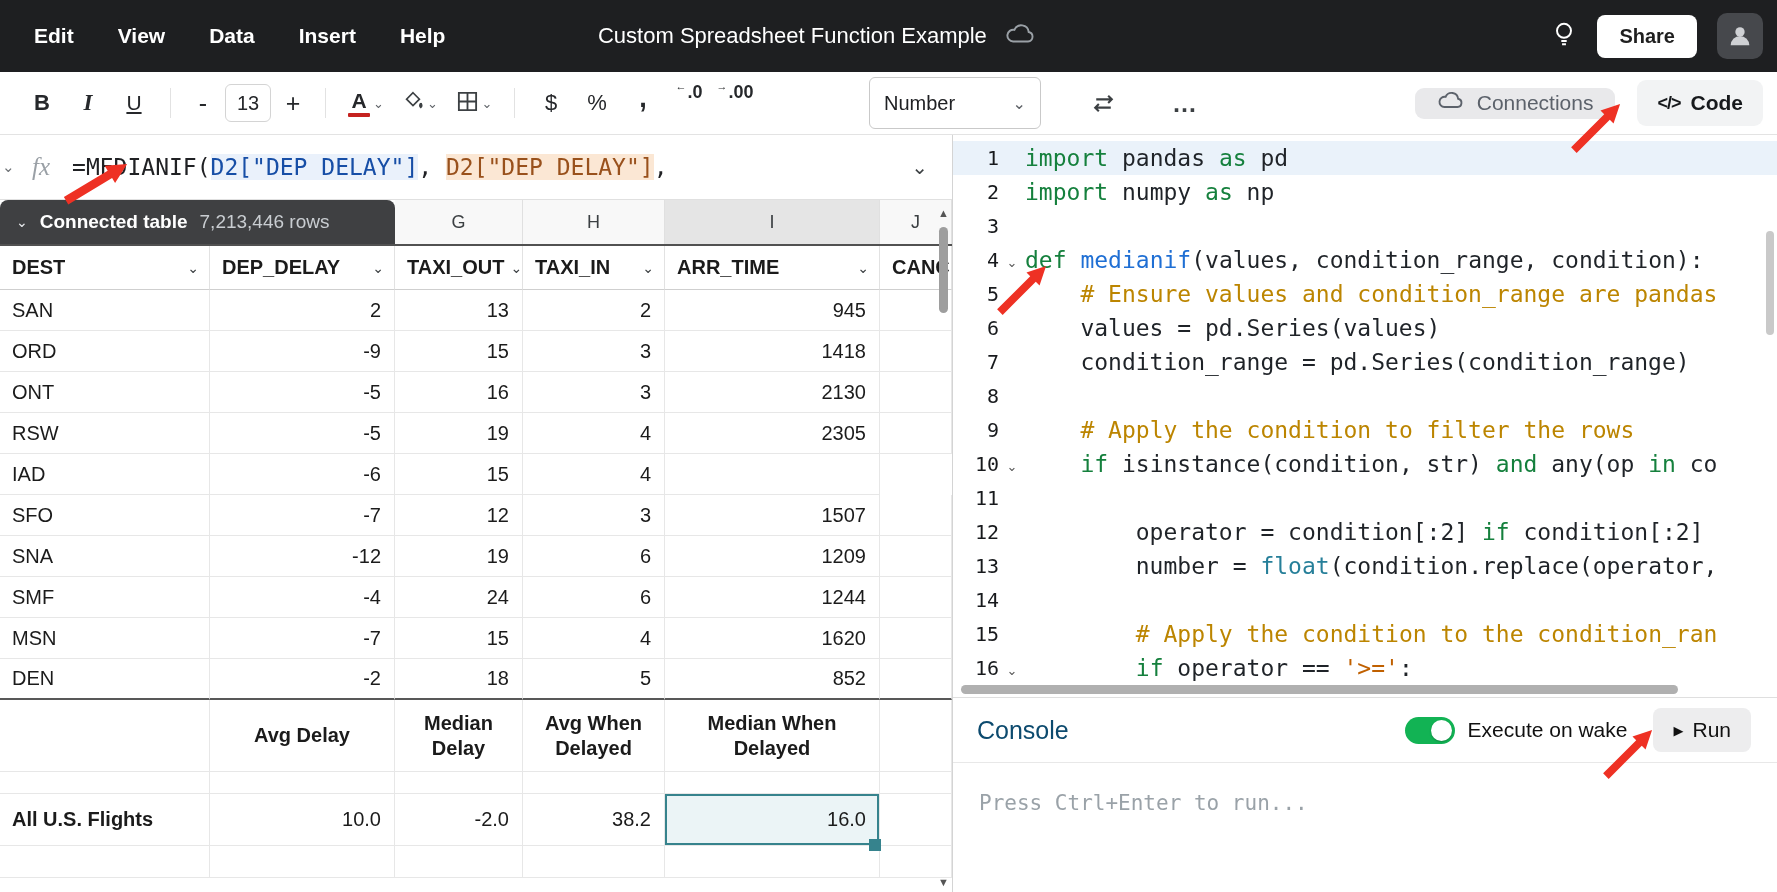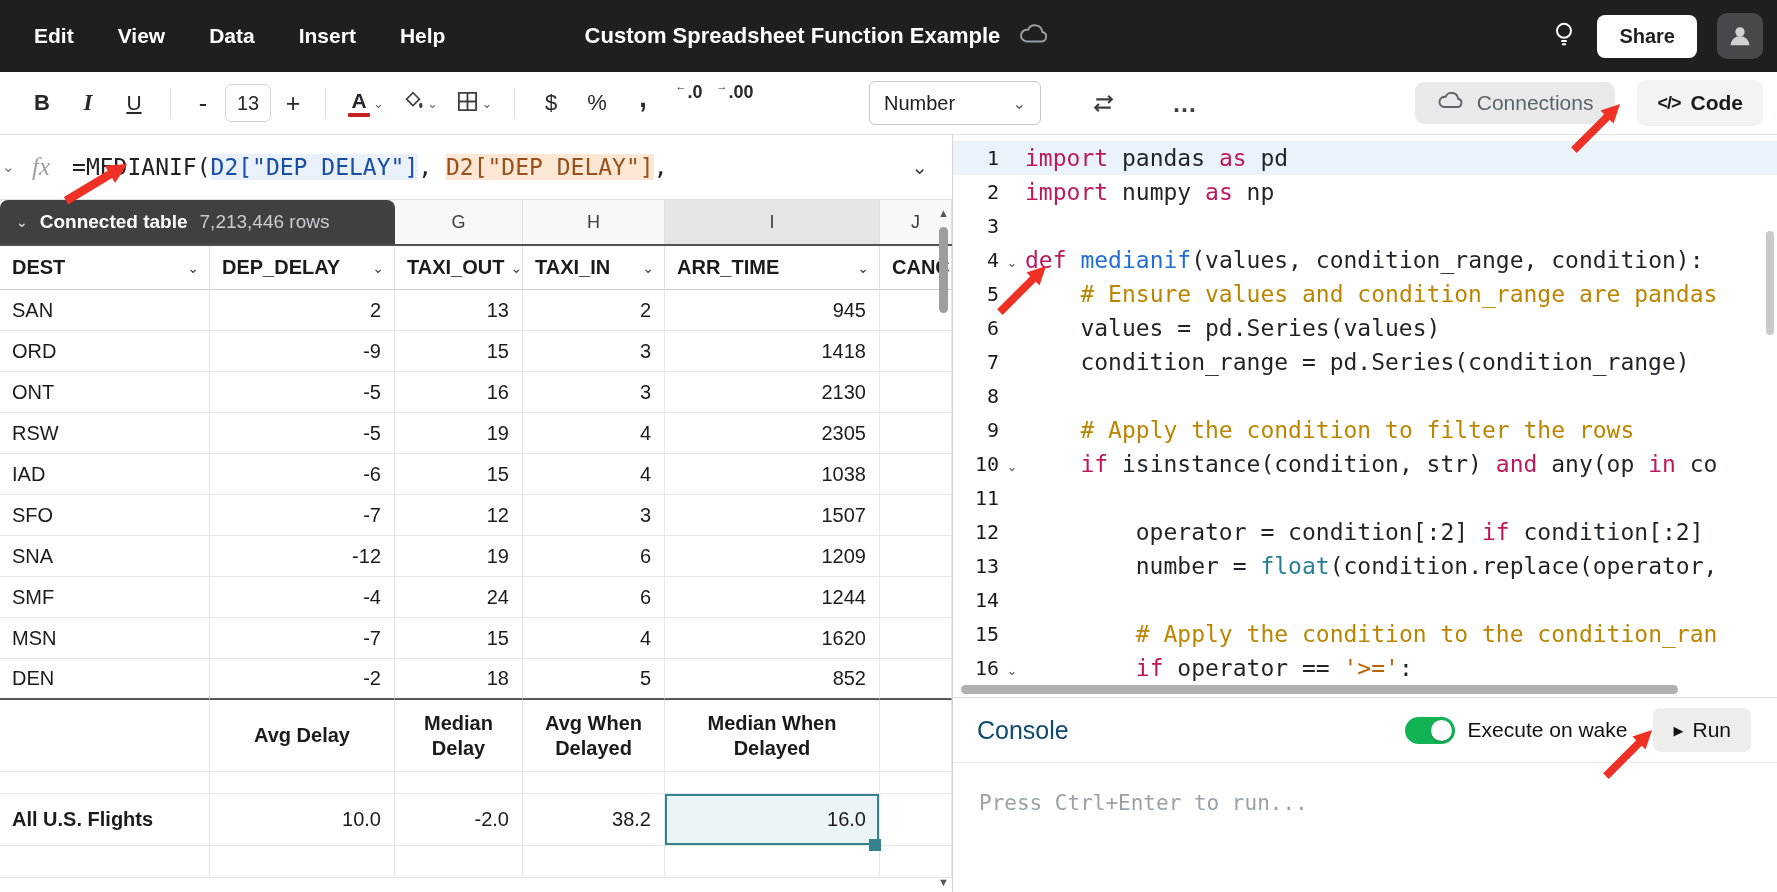--- a/index.html
+++ b/index.html
@@ -7,21 +7,21 @@
               font-family:"Liberation Sans", sans-serif; }
   #app { position:relative; width:1777px; height:892px;border-radius:11px; }
 
   
   .topbar { height:72px; background:#1e1f21; color:#fff; display:flex; align-items:center;
             padding-left:34px; position:relative; }
   .menubar { display:flex; gap:44px; font-size:21px; font-weight:700; }
   .menu-item { cursor:default; }
   .title-wrap { position:absolute; left:46%; transform:translateX(-50%); display:flex;
                 align-items:center; gap:18px; white-space:nowrap; }
-  .doc-title { font-size:22px; font-weight:700;text-align:center; }
+  .doc-title { font-size:22px; font-weight:400;text-align:center; }
   .topbar-right { position:absolute; right:14px; display:flex; align-items:center; gap:20px; }
   .share-btn { background:#fff; color:#1f1f1f; font-size:20px; font-weight:600;
                padding:10px 22px; border-radius:8px; }
   .avatar { width:46px; height:46px; border-radius:10px; background:#46484c;
             display:flex; align-items:center; justify-content:center; }
 
   
   .toolbar { height:63px; background:#fff; border-bottom:1px solid #e3e3e3; display:flex;
              align-items:center; padding:0 14px 0 22px; gap:6px; color:#26282b; }
   .tb-btn { min-width:40px; height:42px; display:flex; align-items:center; justify-content:center;
@@ -36,26 +36,26 @@
   .dd-group { display:flex; align-items:center; gap:3px; min-width:48px; height:42px;
               justify-content:center; border-radius:6px; }
   .text-color-stack { display:flex; flex-direction:column; align-items:center; line-height:1; }
   .text-color-a { font-size:21px; font-weight:700; }
   .color-bar { width:22px; height:4px; background:#c5221f; margin-top:2px; border-radius:1px; }
   .chev { font-size:13px; color:#5f6368; }
   .fmt { font-size:22px; font-weight:500; }
   .fmt-comma { font-size:27px; font-weight:700; padding-bottom:10px; }
   .dec-btn { display:flex; align-items:flex-start; font-size:18px; font-weight:600; gap:1px; }
   .dec-arrow { font-size:11px; margin-top:-2px; }
-  .number-dd { margin-left:108px; width:172px; height:44px; border:1px solid #c9c9c9; border-radius:6px;
+  .number-dd { margin-left:108px; width:172px; height:52px; border:1px solid #c9c9c9; border-radius:6px;
                display:flex; align-items:center; justify-content:space-between; padding:0 14px;
                font-size:20px; color:#202124;gap:24px; }
   .swap-btn { margin-left:36px; }
   .more-btn { margin-left:36px; font-size:25px; font-weight:700; color:#3c4043; letter-spacing:1px; }
-  .connections-btn { margin-left:auto; height:42px; border-radius:9px; background:#e9e9eb; color:#5c626b;
+  .connections-btn { margin-left:auto; height:31px; border-radius:9px; background:#e9e9eb; color:#5c626b;
                      padding:0 22px; display:flex; align-items:center; gap:12px; font-size:21px; font-weight:500; }
   .code-btn { height:46px; border-radius:9px; background:#f2f3f4; color:#17191c; padding:0 20px;
               display:flex; align-items:center; gap:10px; font-size:21px; font-weight:600; margin-left:16px; }
   .code-glyph { font-weight:700; font-size:18px; letter-spacing:-1px; }
 
   
   .main { display:flex; height:757px; }
   .sheet-pane { width:952px; display:flex; flex-direction:column; }
   .code-pane { flex:1; display:flex; flex-direction:column; border-left:1px solid #d4d4d4; min-width:0; }
 
@@ -109,21 +109,21 @@
   .v-arrow-bottom { position:absolute; bottom:0; font-size:11px; color:#555; }
 
   
   .editor { height:562px; position:relative; overflow:hidden; padding-top:6px; background:#fff; }
   .code-line { height:34px; display:flex; align-items:center; }
   .code-line.hl { background:#eaf2fa; }
   .ln { width:46px; text-align:right; font-size:20px; color:#17191c; flex-shrink:0;
         font-family:"DejaVu Sans Mono", monospace; }
   .fold { width:26px; text-align:center; font-size:13px; color:#555; flex-shrink:0; padding-top:5px; }
   .src { font-family:"DejaVu Sans Mono", monospace; font-size:23px; color:#1f2328; white-space:pre; }
-  .tok-kw { color:#be185d; }
+  .tok-kw { color:#15803d; }
   .tok-fn { color:#1f6fd4; }
   .tok-cm { color:#bc8500; }
   .tok-st { color:#c06000; }
   .tok-bi { color:#267f99; }
   .tok-pl { color:#1f2328; }
   .editor-vscroll { position:absolute; right:3px; top:96px; width:8px; height:104px;
                     background:#c9c9c9; border-radius:4px; }
   .h-scroll { position:absolute; bottom:3px; left:8px; height:9px; width:87%;
               background:#b0b0b0; border-radius:5px; }
 
@@ -333,21 +333,20 @@
               <div class="cell c-num">19</div>
               <div class="cell c-num">4</div>
               <div class="cell c-num">2305</div>
               <div class="cell c-num"></div>
             </div>
             <div class="grid-row data-row">
               <div class="cell c-text">IAD</div>
               <div class="cell c-num">-6</div>
               <div class="cell c-num">15</div>
               <div class="cell c-num">4</div>
-              <div class="cell c-num">1038</div>
               <div class="cell c-num"></div>
             </div>
             <div class="grid-row data-row">
               <div class="cell c-text">SFO</div>
               <div class="cell c-num">-7</div>
               <div class="cell c-num">12</div>
               <div class="cell c-num">3</div>
               <div class="cell c-num">1507</div>
               <div class="cell c-num"></div>
             </div>

